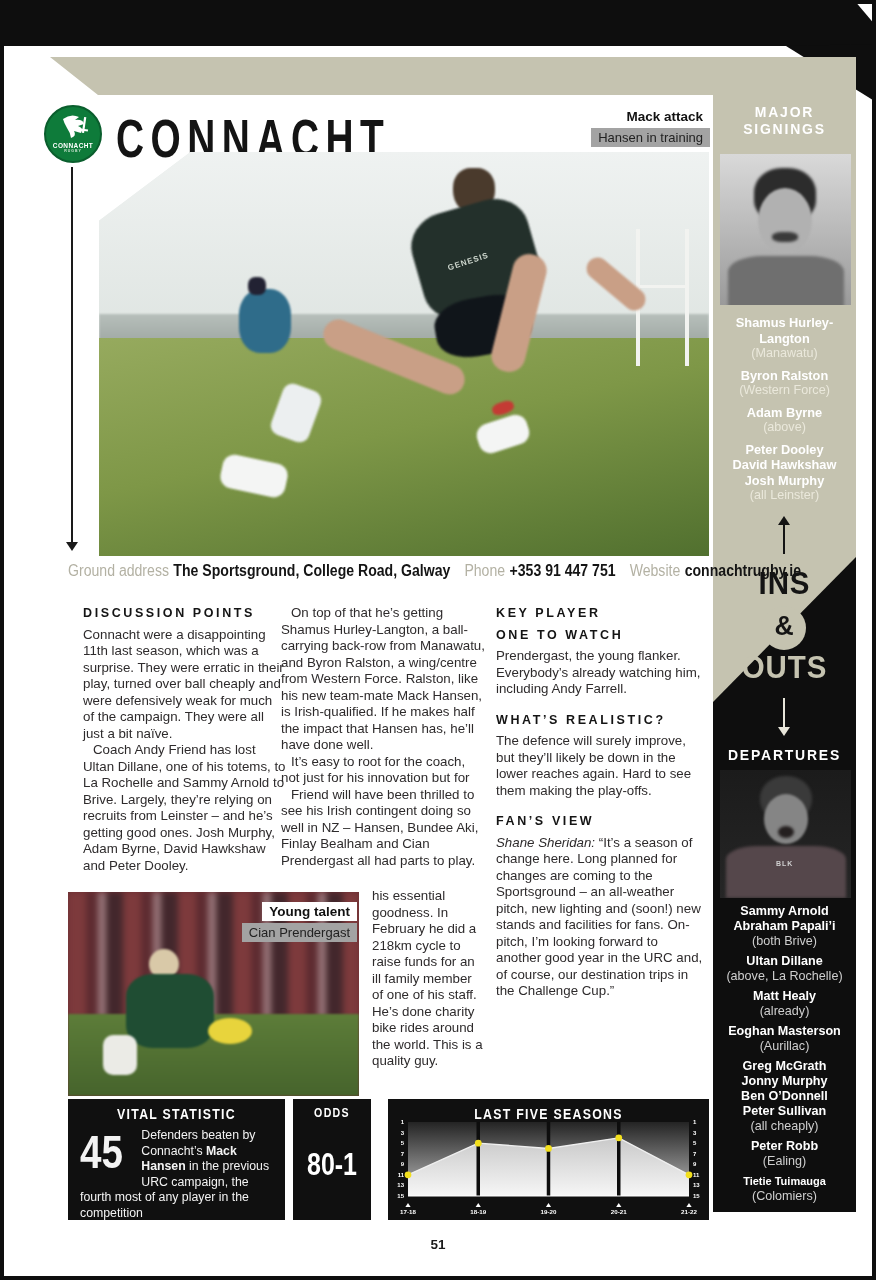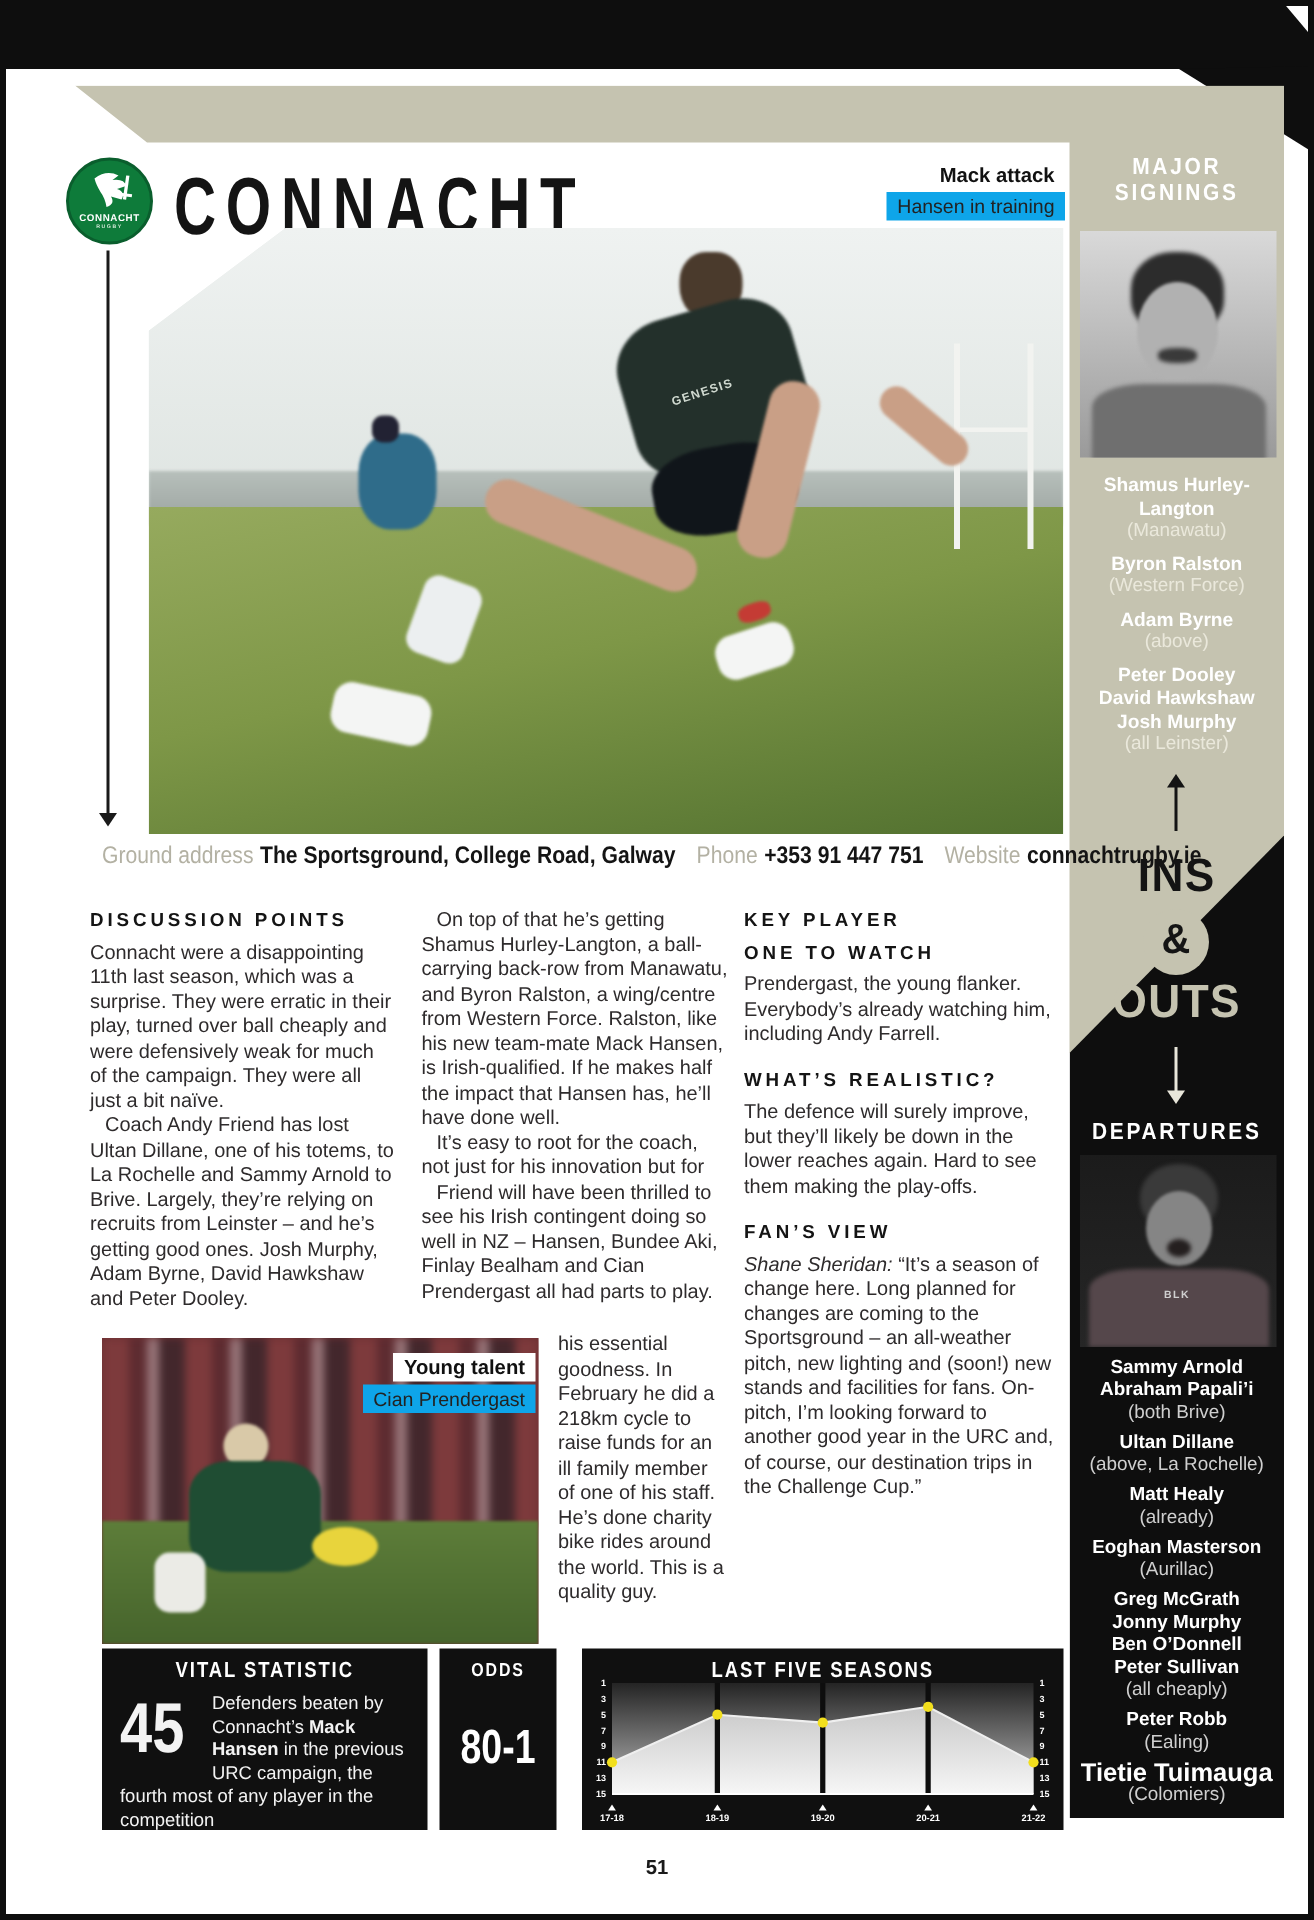--- a/index.html
+++ b/index.html
@@ -43,21 +43,21 @@
           background:linear-gradient(#b7bfbb,#9aa39e); filter:blur(1px); }
   .hero .grass { position:absolute; left:0; top:46%; width:100%; height:54%;
           background:linear-gradient(168deg,#96aa5e 0%, #7e9747 45%, #51702f 100%); }
   .post { position:absolute; width:4px; background:#f2f3f0; top:19%; height:34%; filter:blur(.4px); }
   .crossbar { position:absolute; height:3px; background:#f2f3f0; top:33%; filter:blur(.4px); }
   .blob { position:absolute; filter:blur(1px); border-radius:40%; }
   .jersey-text { position:absolute; color:#cfd8cf; font-size:8px; font-weight:700; letter-spacing:1px;
           transform:rotate(-18deg); }
   .cap { position:absolute; display:flex; flex-direction:column; align-items:flex-end; gap:2px; z-index:6; }
   .cap .l1 { background:#fff; color:#111; font-weight:700; font-size:13.5px; padding:2px 7px; }
-  .cap .l2 { background:#0ea5e9; color:#222; font-size:13px; padding:2px 7px; }
+  .cap .l2 { background:#a3a3a3; color:#222; font-size:13px; padding:2px 7px; }
 
   
   .ground { position:absolute; left:64px; top:558px; width:700px; white-space:nowrap;
             transform:scaleX(.88); transform-origin:0 0; font-size:16px; }
   .ground .lbl { color:#b3b1a3; font-weight:400; margin-right:5px; }
   .ground .val { color:#141414; font-weight:700; margin-right:16px; }
 
   
   .col { position:absolute; color:#2e2b2c; font-size:13.3px; line-height:16.5px; }
   .sec-h { font-size:12.5px; font-weight:700; letter-spacing:2.6px; color:#141414; margin-bottom:5px; }
@@ -153,21 +153,21 @@
 
   <div class="cap" style="left:520px; top:103px; width:186px;">
     <span class="l1">Mack attack</span>
     <span class="l2">Hansen in training</span>
   </div>
 
   <div class="ground">
     <span class="lbl">Ground address</span><span class="val">The Sportsground, College Road, Galway</span><span class="lbl">Phone</span><span class="val">+353 91 447 751</span><span class="lbl">Website</span><span class="val">connachtrugby.ie</span>
   </div>
 
-  <div class="col" style="left:56px; top:601px; width:203px;">
+  <div class="col" style="left:79px; top:601px; width:203px;">
     <div class="sec-h">DISCUSSION POINTS</div>
     <p>Connacht were a disappointing 11th last season, which was a surprise. They were erratic in their play, turned over ball cheaply and were defensively weak for much of the campaign. They were all just a bit naïve.</p>
     <p class="ind">Coach Andy Friend has lost Ultan Dillane, one of his totems, to La Rochelle and Sammy Arnold to Brive. Largely, they’re relying on recruits from Leinster – and he’s getting good ones. Josh Murphy, Adam Byrne, David Hawkshaw and Peter Dooley.</p>
   </div>
 
   <div class="col" style="left:277px; top:601px; width:206px; height:282px; overflow:hidden;">
     <p class="ind">On top of that he’s getting Shamus Hurley-Langton, a ball-carrying back-row from Manawatu, and Byron Ralston, a wing/centre from Western Force. Ralston, like his new team-mate Mack Hansen, is Irish-qualified. If he makes half the impact that Hansen has, he’ll have done well.</p>
     <p class="ind">It’s easy to root for the coach, not just for his innovation but for</p>
     <p class="ind">Friend will have been thrilled to see his Irish contingent doing so well in NZ – Hansen, Bundee Aki, Finlay Bealham and Cian Prendergast all had parts to play.</p>
   </div>
@@ -340,19 +340,19 @@
 Jonny Murphy
 Ben O’Donnell
 Peter Sullivan</div>
       <div class="sb-note" style="line-height:15px;">(all cheaply)</div>
     </div>
     <div class="sb-entry" style="margin-bottom:5px;">
       <div class="sb-names" style="line-height:15px; font-size:12.6px;">Peter Robb</div>
       <div class="sb-note" style="line-height:15px;">(Ealing)</div>
     </div>
     <div class="sb-entry" style="margin-bottom:5px;">
-      <div class="sb-names" style="line-height:15px; font-size:17px;">Tietie Tuimauga</div>
+      <div class="sb-names" style="line-height:15px; font-size:11px;">Tietie Tuimauga</div>
       <div class="sb-note" style="line-height:15px;">(Colomiers)</div>
     </div>
   </div>
 
   <div class="pagenum">51</div>
 </div>
 
 </body></html>

